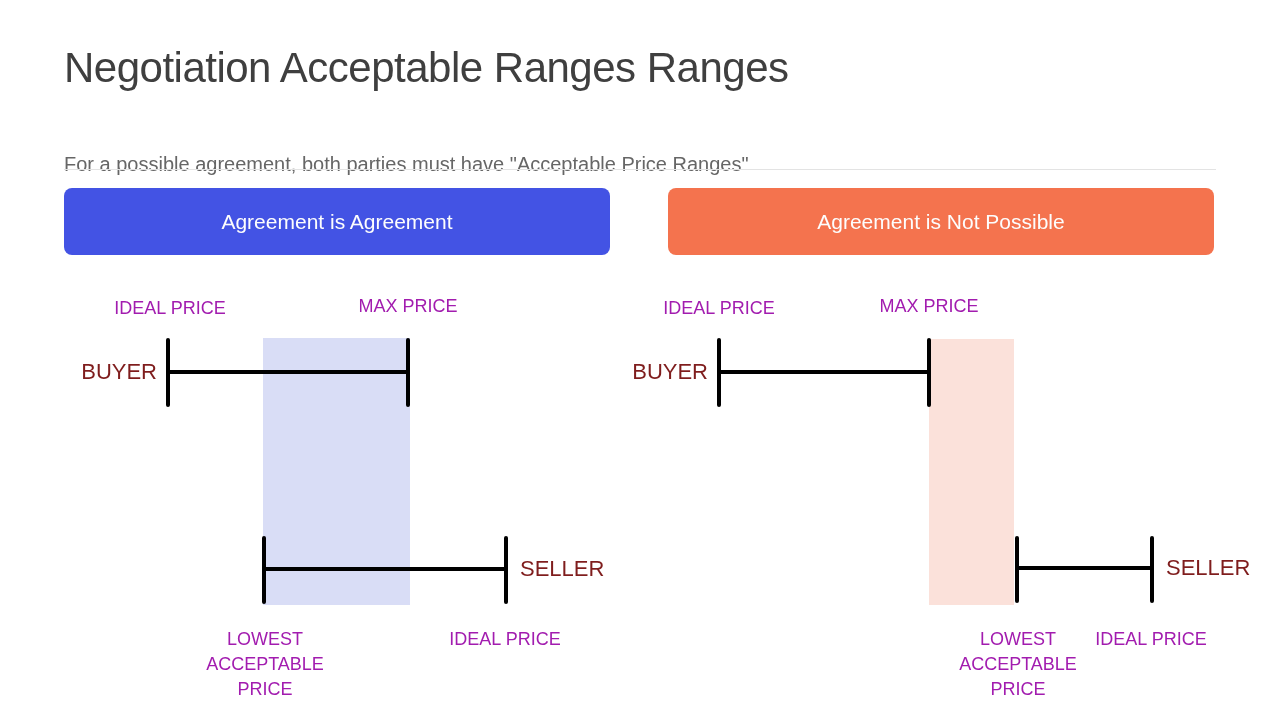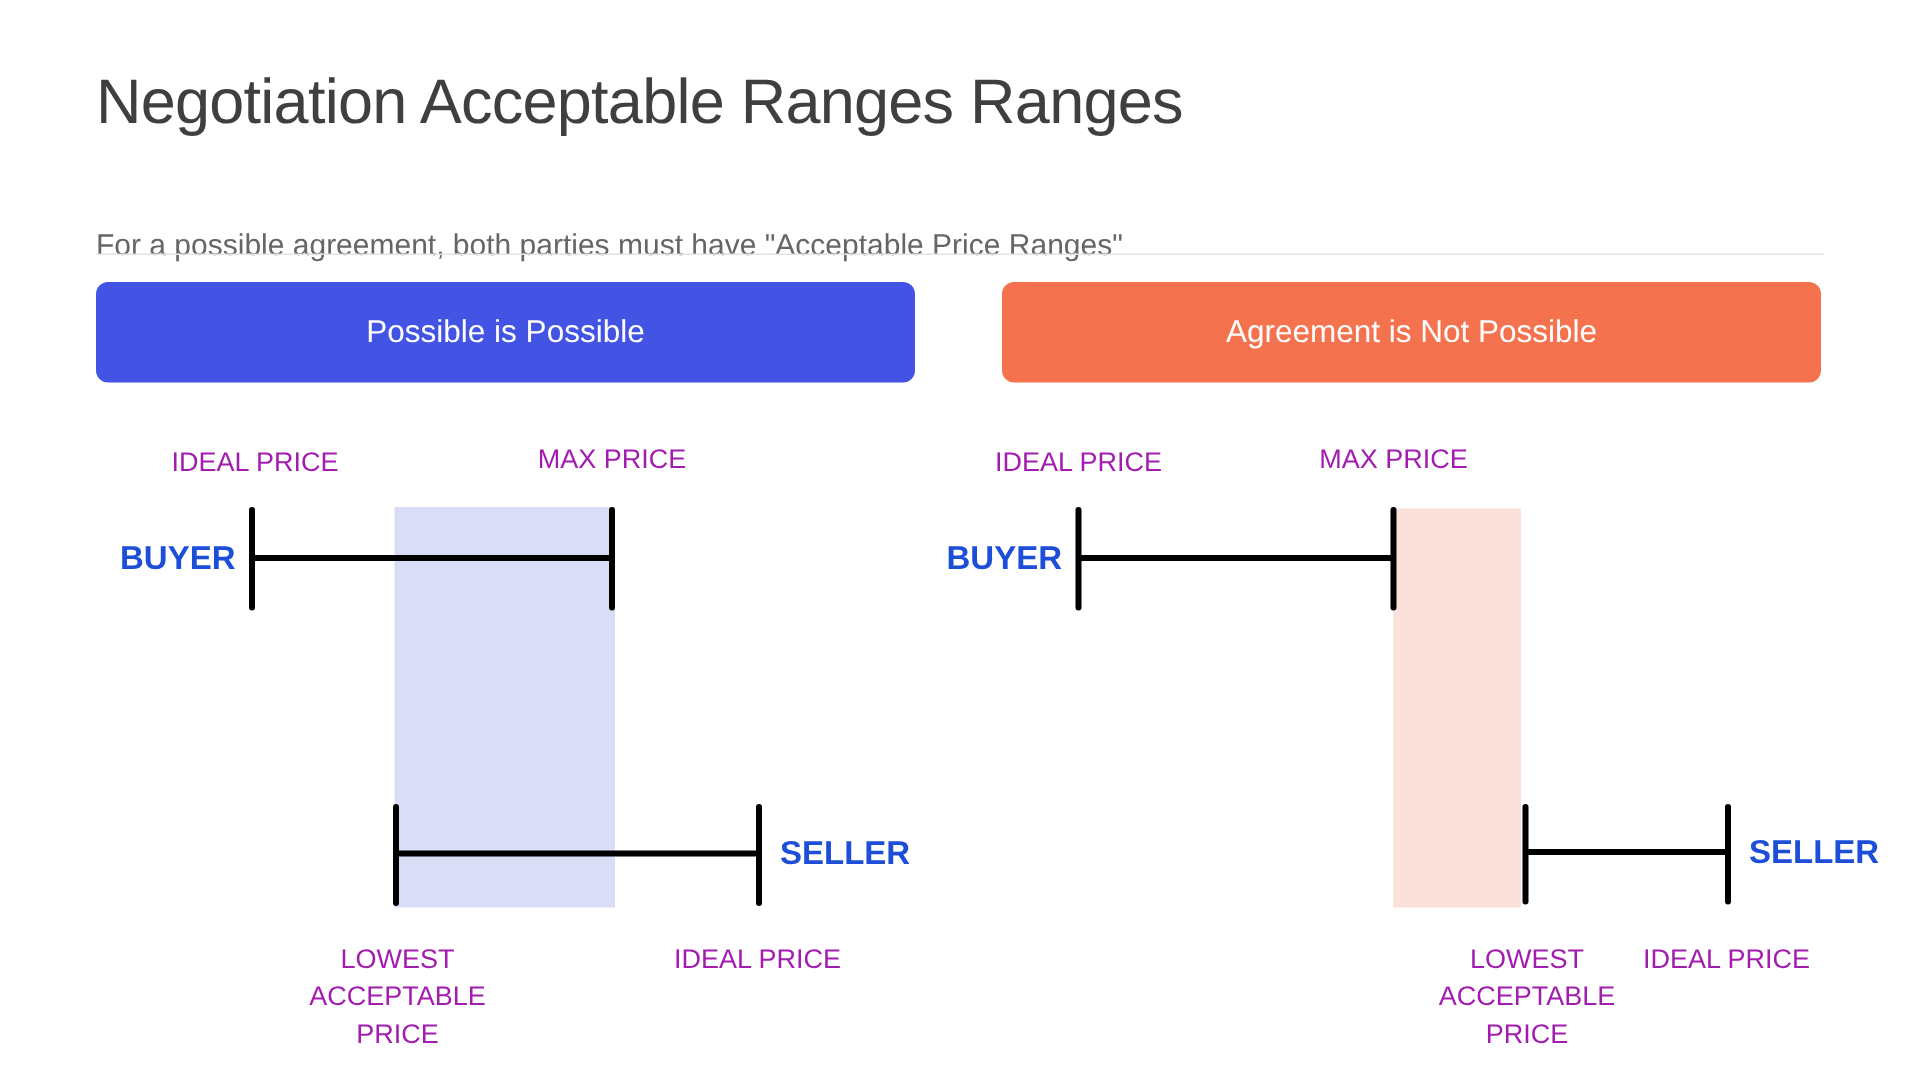--- a/index.html
+++ b/index.html
@@ -11,21 +11,21 @@
   .title { left:64px; top:44px; font-size:42px; font-weight:400; color:var(--title_text); letter-spacing:-0.5px; }
   .subtitle { left:64px; top:120px; font-size:20px; font-weight:400; color:var(--subtitle_text);margin-top:33px; }
   .divider { left:64px; top:169px; width:1152px; height:1px; background:var(--divider); }
 
   .banner { top:188px; width:546px; height:67px; border-radius:8px; display:flex;
             align-items:center; justify-content:center; color:#fdfdfd; font-size:21px; }
   .banner-blue   { left:64px;  background:var(--blue); }
   .banner-orange { left:668px; background:var(--orange);text-align:center; }
 
   .lbl { font-size:18px; color:#a21caf; text-align:center; line-height:25px; }
-  .range-label { font-weight:700; font-size:22px; color:#1d4ed8; line-height:26px; }
+  .range-label { font-weight:400; font-size:22px; color:#7f1d1d; line-height:26px; }
 
   .hline  { height:4px; background:var(--ink); border-radius:2px; z-index:2; }
   .tick   { width:4px;  background:var(--ink); border-radius:2px; z-index:2; }
   .region { z-index:1; }
   .region-lavender { background:var(--lavender); }
   .region-pink     { background:var(--pink); }
 
   .gap-label { font-weight:700; font-size:20px; color:var(--orange); text-align:center; }
   .dotline { height:5px; background-image:radial-gradient(circle, var(--orange) 2px, transparent 2.4px);
              background-size:8px 5px; background-repeat:repeat-x; background-position:left center; }
@@ -33,21 +33,21 @@
 </head>
 <body>
 
 <div class="slide">
 
   <h1 class="abs title">Negotiation Acceptable Ranges Ranges</h1>
   <p class="abs subtitle">For a possible agreement, both parties must have "Acceptable Price Ranges"</p>
   <div class="abs divider"></div>
 
   <div class="abs banner banner-blue">
-    <span>Possible is Possible</span>
+    <span>Agreement is Agreement</span>
   </div>
   <div class="abs banner banner-orange">
     <span>Agreement is Not Possible</span>
   </div>
 
   <div class="abs region region-lavender" style="left:263px; top:338px; width:147px; height:267px;"></div>
 
   <div class="abs lbl" style="left:100px; top:296px; width:140px;">IDEAL PRICE</div>
   <div class="abs lbl" style="left:338px; top:294px; width:140px;">MAX PRICE</div>
 

